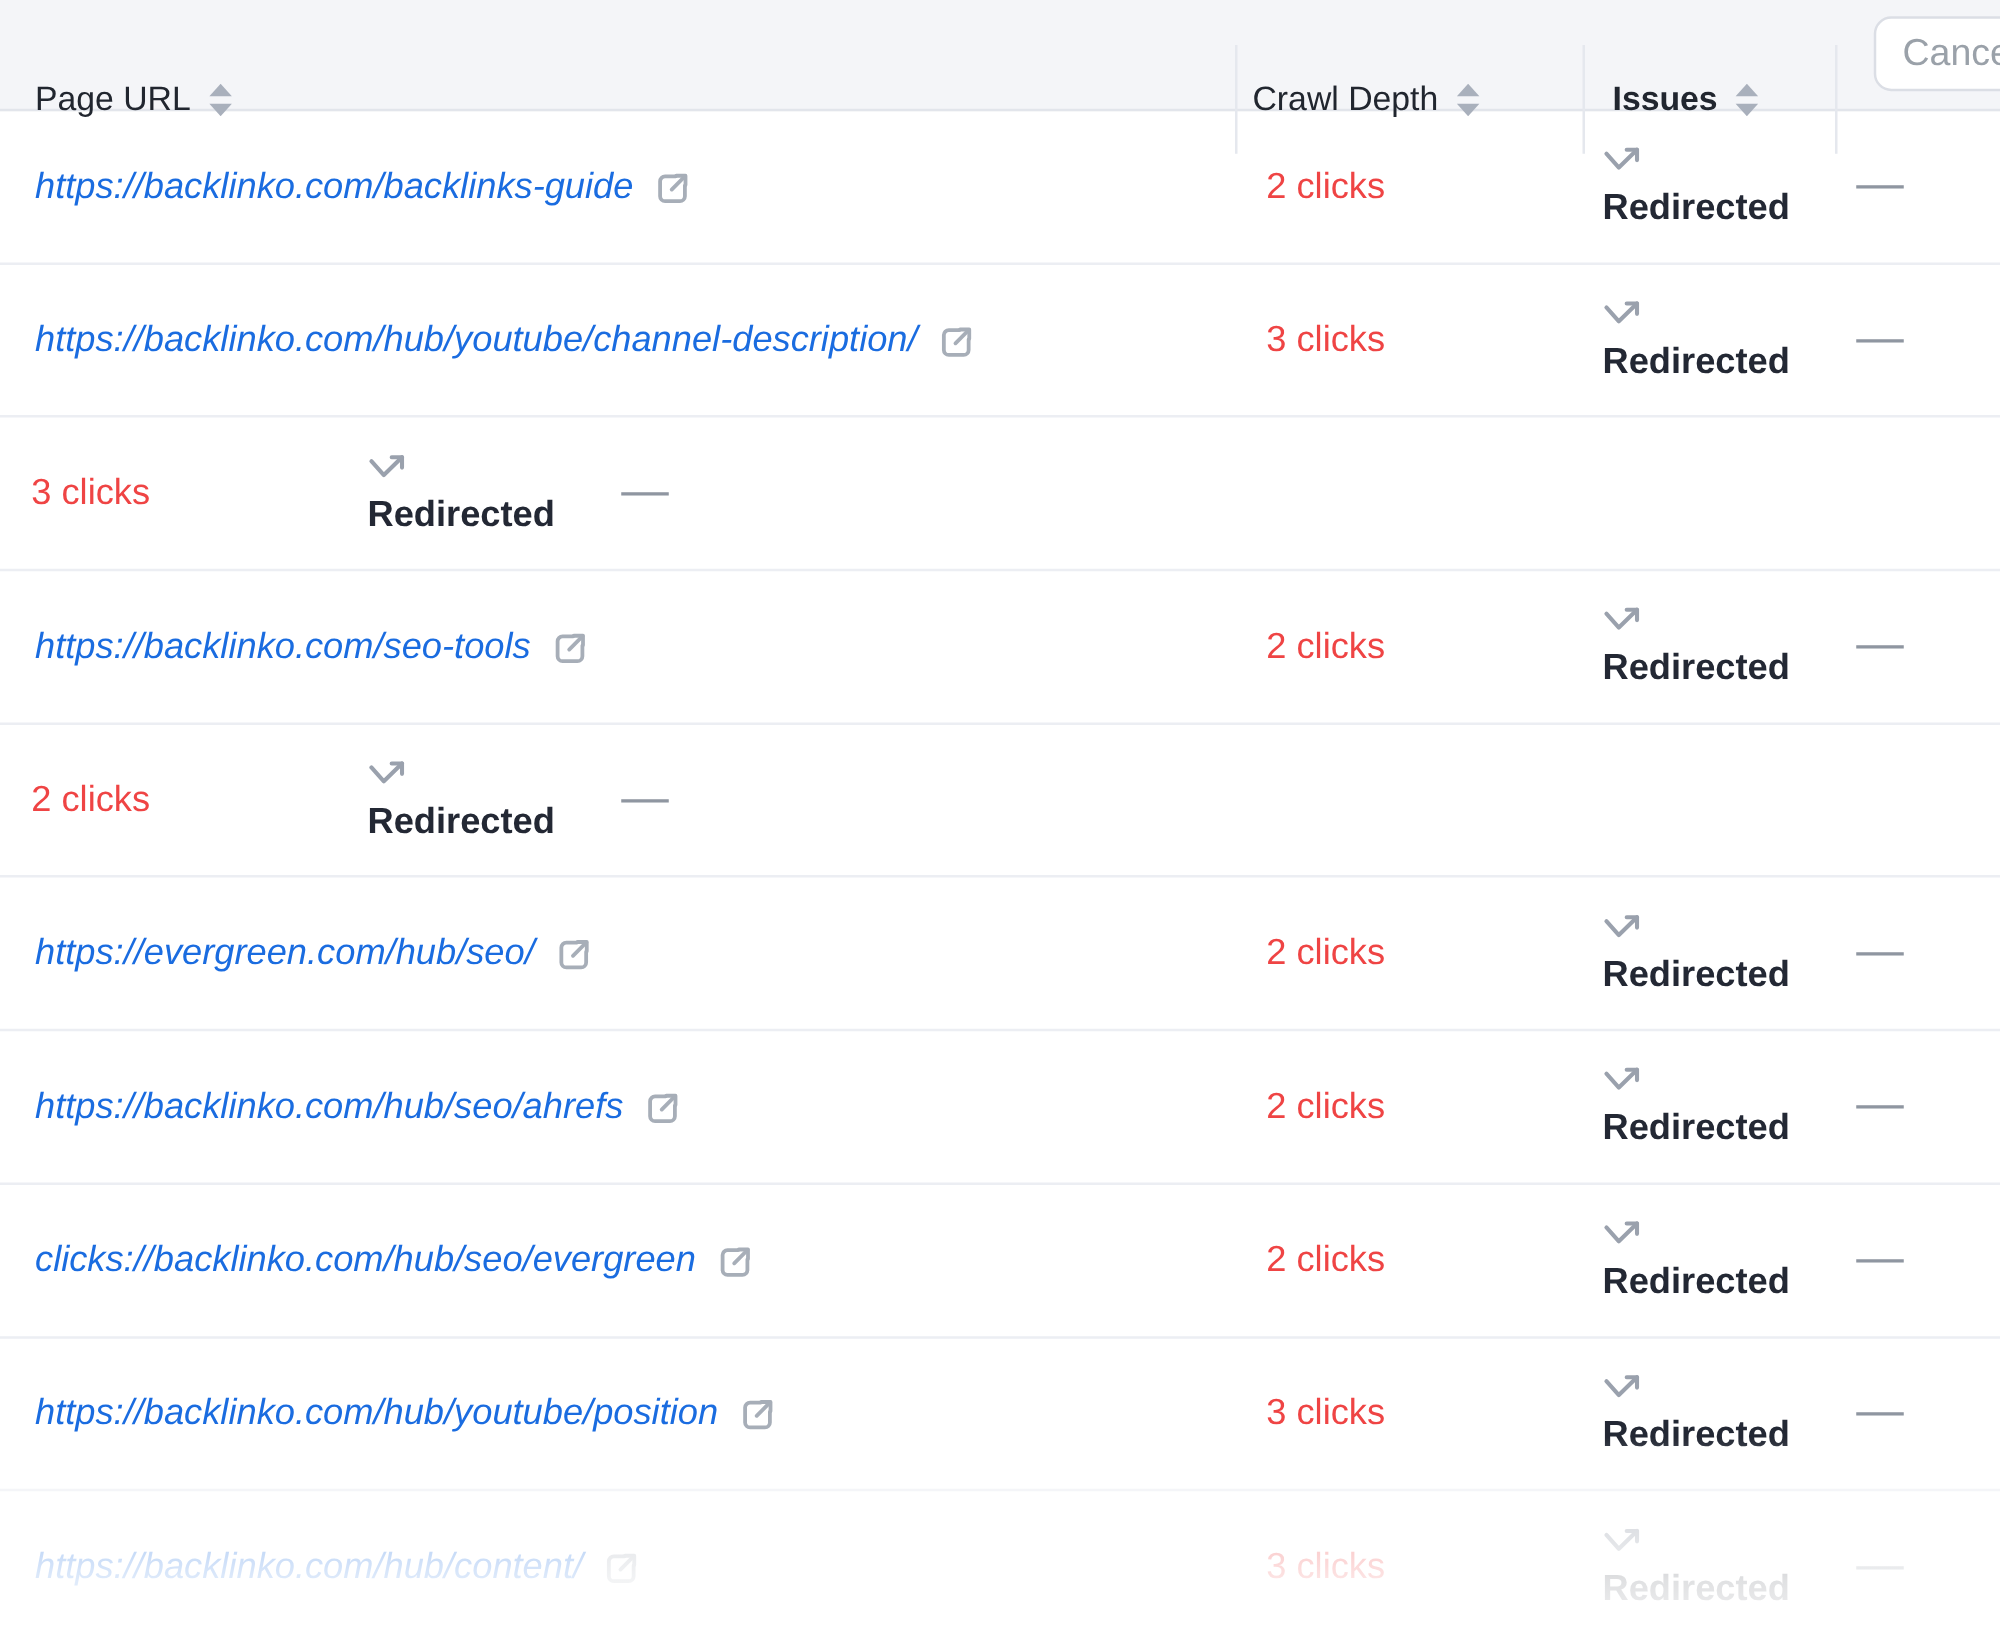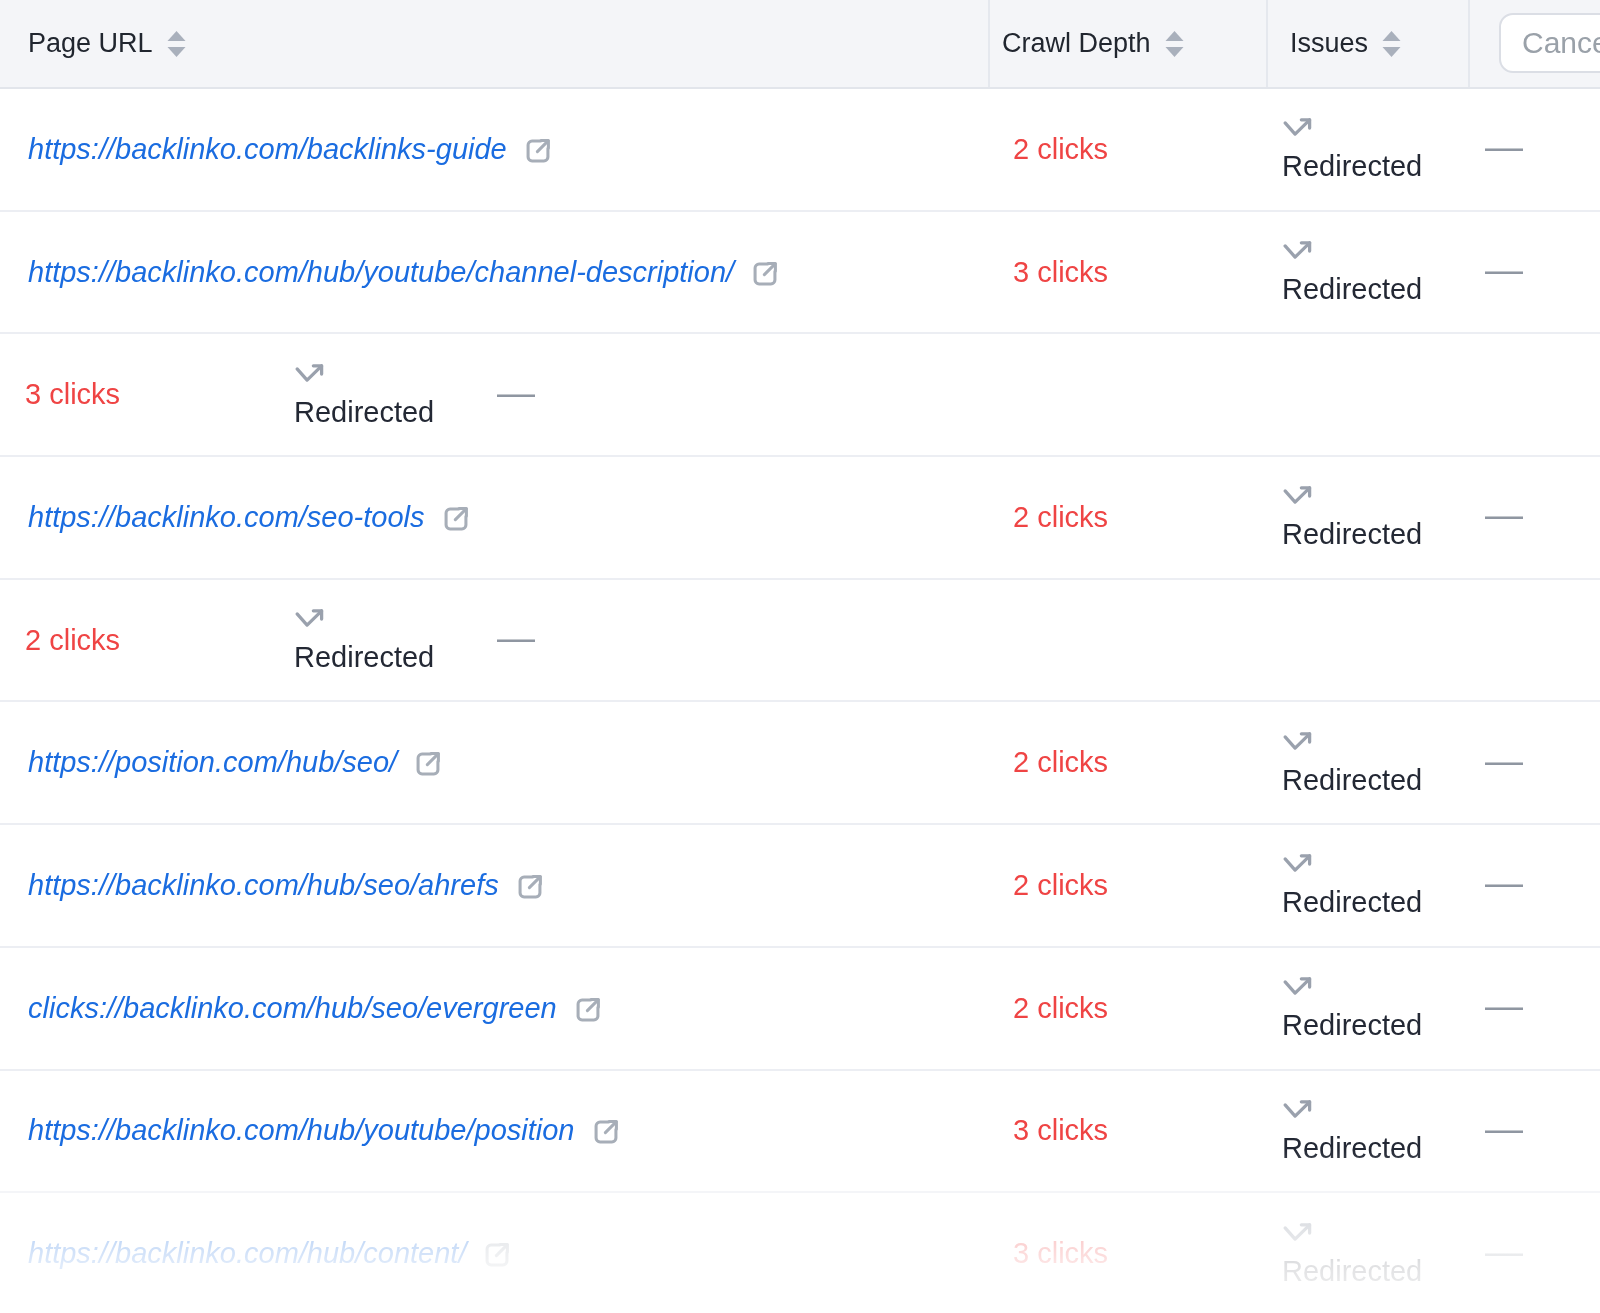--- a/index.html
+++ b/index.html
@@ -16,31 +16,32 @@
   .thead {
     display: flex;
     height: 89px;
     background: #f4f5f8;
     border-bottom: 2px solid #e2e5eb;
   }
   .th {
     display: flex;
     align-items: center;
     height: 100%;
+    margin-top: 36px;
   }
   .th-label {
     font-size: 27px;
     color: #21262f;
     white-space: nowrap;
   }
   .sort-icon { margin-left: 13px; flex: none; }
 
   .col-url    { width: 988px;  padding-left: 28px; }
   .col-depth  { width: 278px;  padding-left: 12px; }
-  .col-issues { width: 202px;  padding-left: 22px; }
+  .col-issues { width: 202px;  padding-left: 22px; font-weight: bold; }
   .col-extra  { width: 132px;  padding-left: 17px; }
   .th.col-depth, .th.col-issues, .th.col-extra { border-left: 2px solid #e5e8ee; }
 
   
   .tr {
     display: flex;
     height: 122.7px;
     border-bottom: 2px solid #eceef3;
   }
   .td {
@@ -254,21 +255,21 @@
         <span class="issue-label">Redirected</span>
       </div>
       <div class="td col-extra">
         <span class="dash">—</span>
       </div>
     </div>
 
     <div class="tr">
       <div class="td col-url">
         <span class="url-wrap">
-          <a class="url-link">https://position.com/hub/seo/</a>
+          <a class="url-link">https://evergreen.com/hub/seo/</a>
           <svg class="ext-icon" width="32" height="32" viewBox="0 0 20 20" fill="none" stroke="#a7aeb8" stroke-width="1.9" stroke-linecap="round" stroke-linejoin="round" xmlns="http://www.w3.org/2000/svg">
             <path d="M11.6 3.8 H6.3 C4.9 3.8 3.8 4.9 3.8 6.3 V13.7 C3.8 15.1 4.9 16.2 6.3 16.2 H13.7 C15.1 16.2 16.2 15.1 16.2 13.7 V8.4"></path>
             <path d="M9.6 10.4 L16.3 3.7"></path>
             <path d="M11.9 3.5 H16.5 V8.1"></path>
           </svg>
         </span>
       </div>
       <div class="td col-depth">
         <span class="depth-text">2 clicks</span>
       </div>

